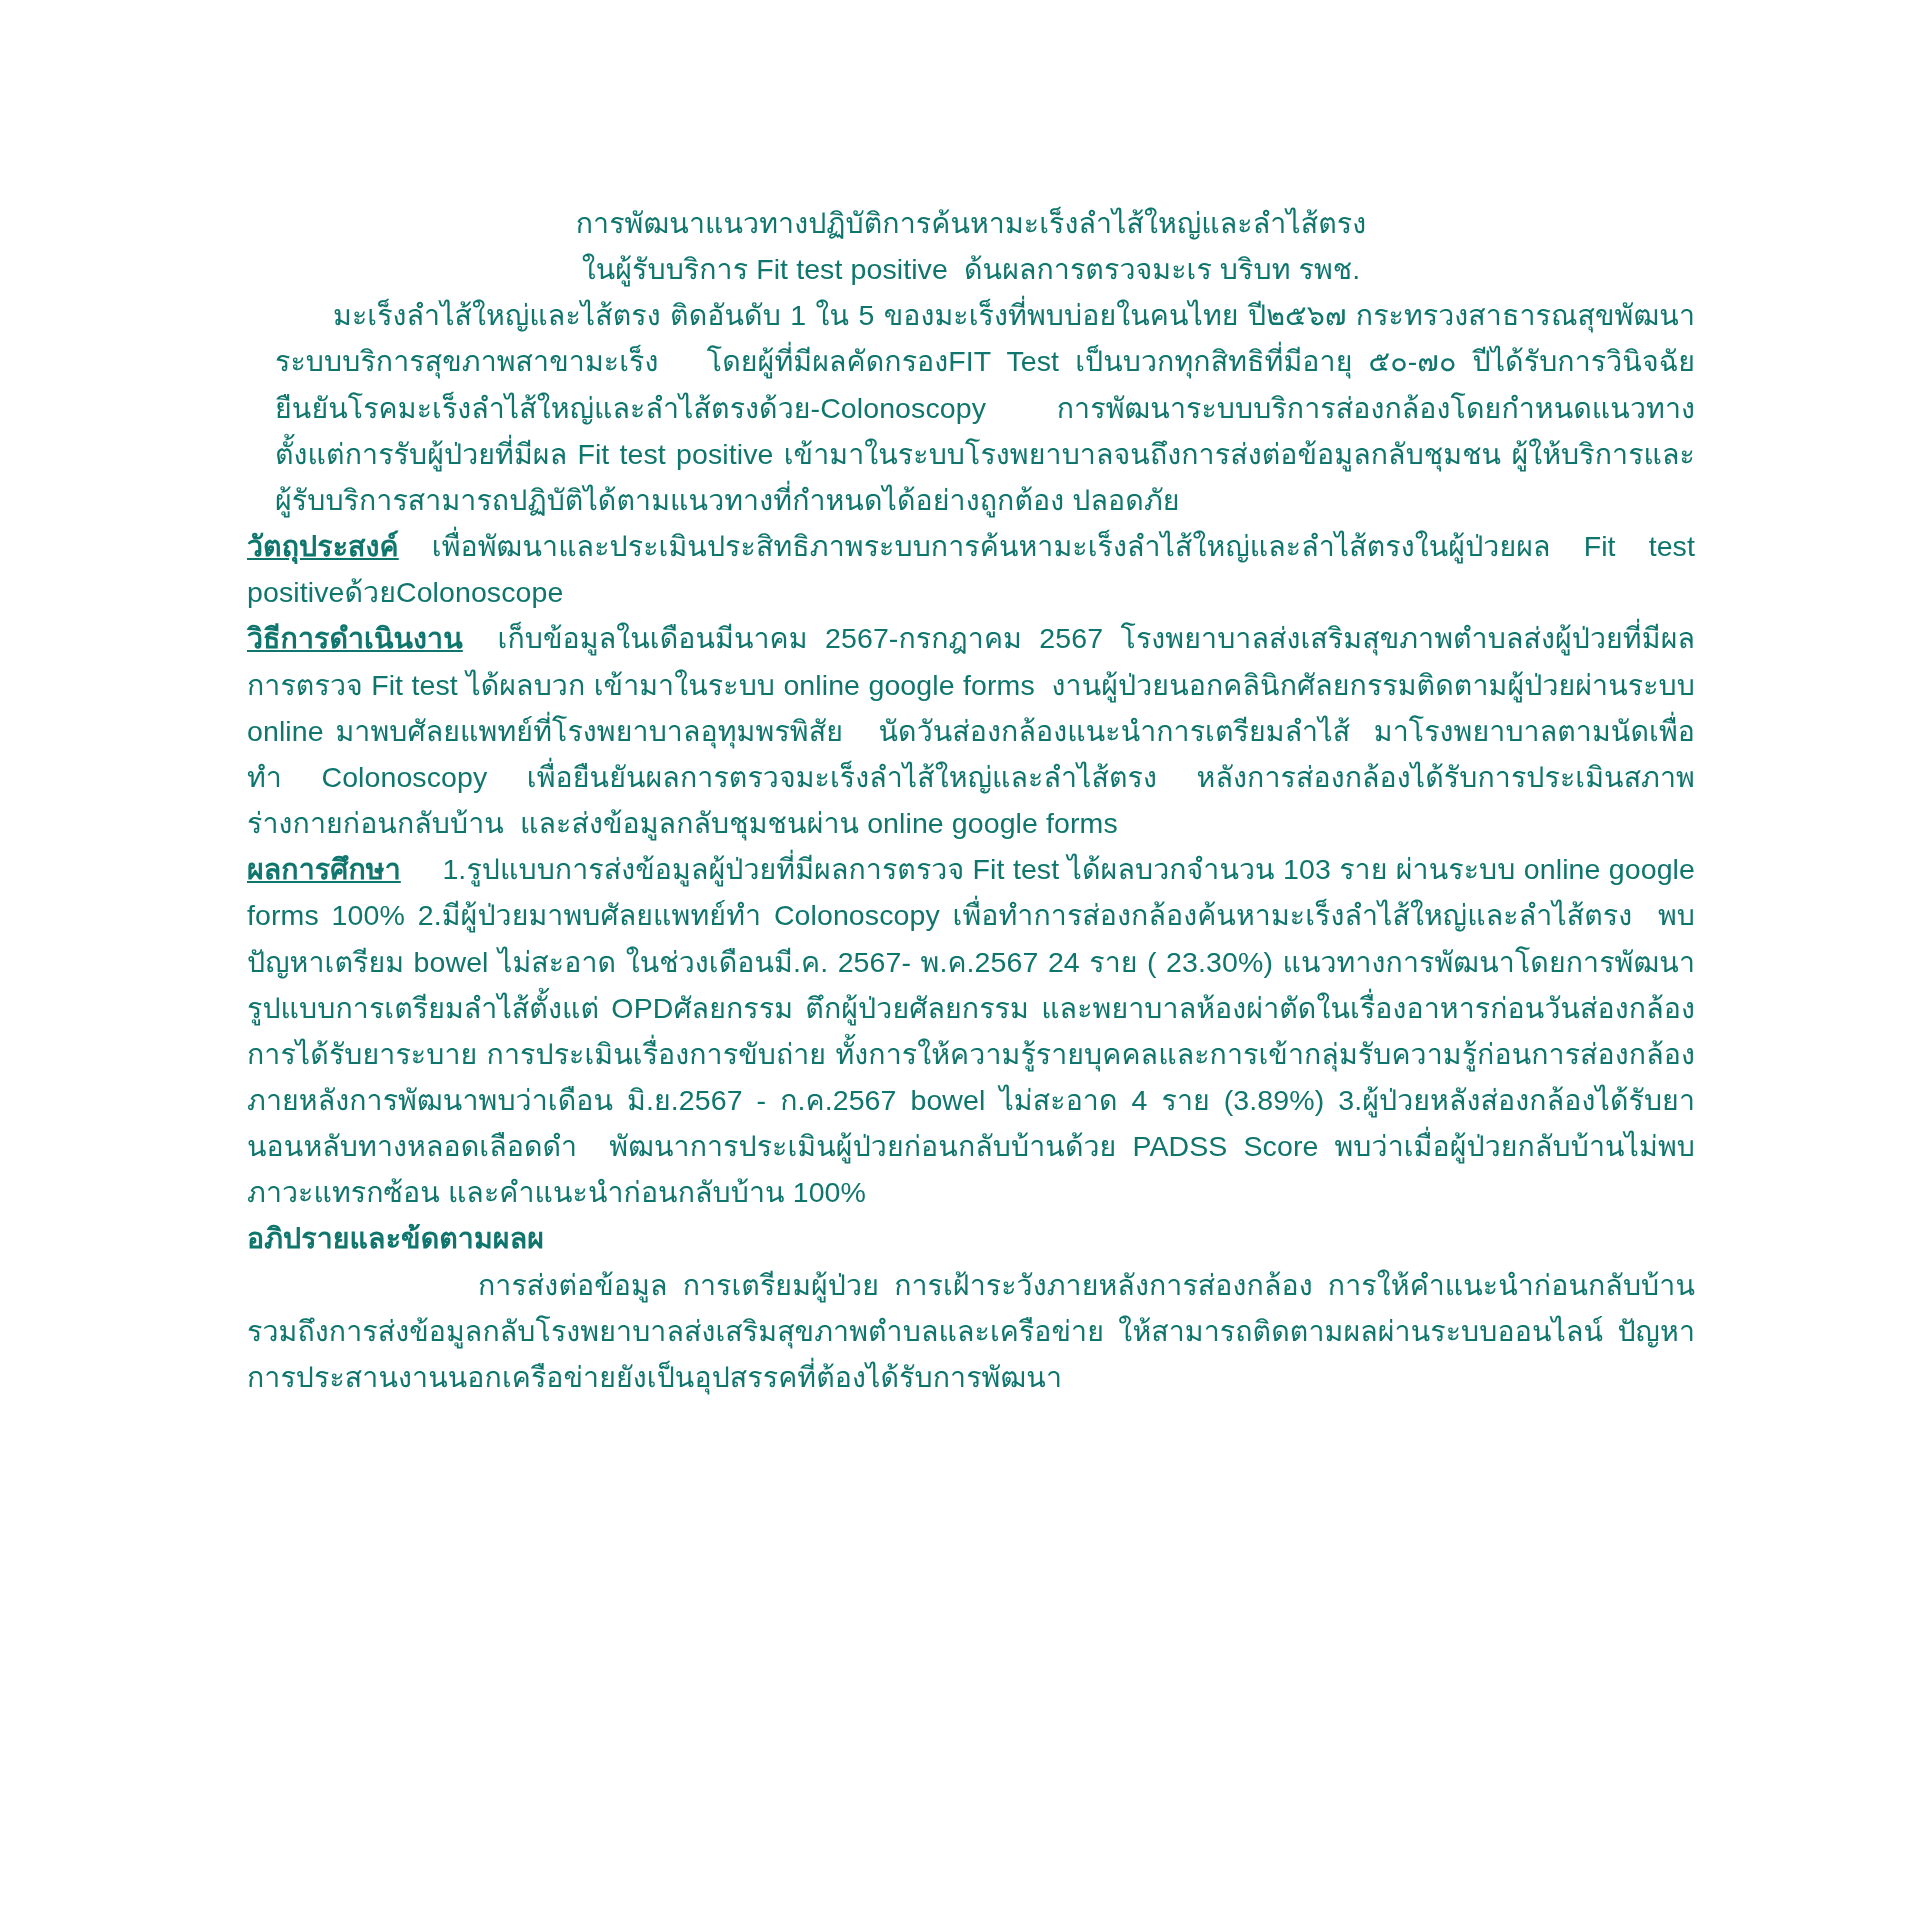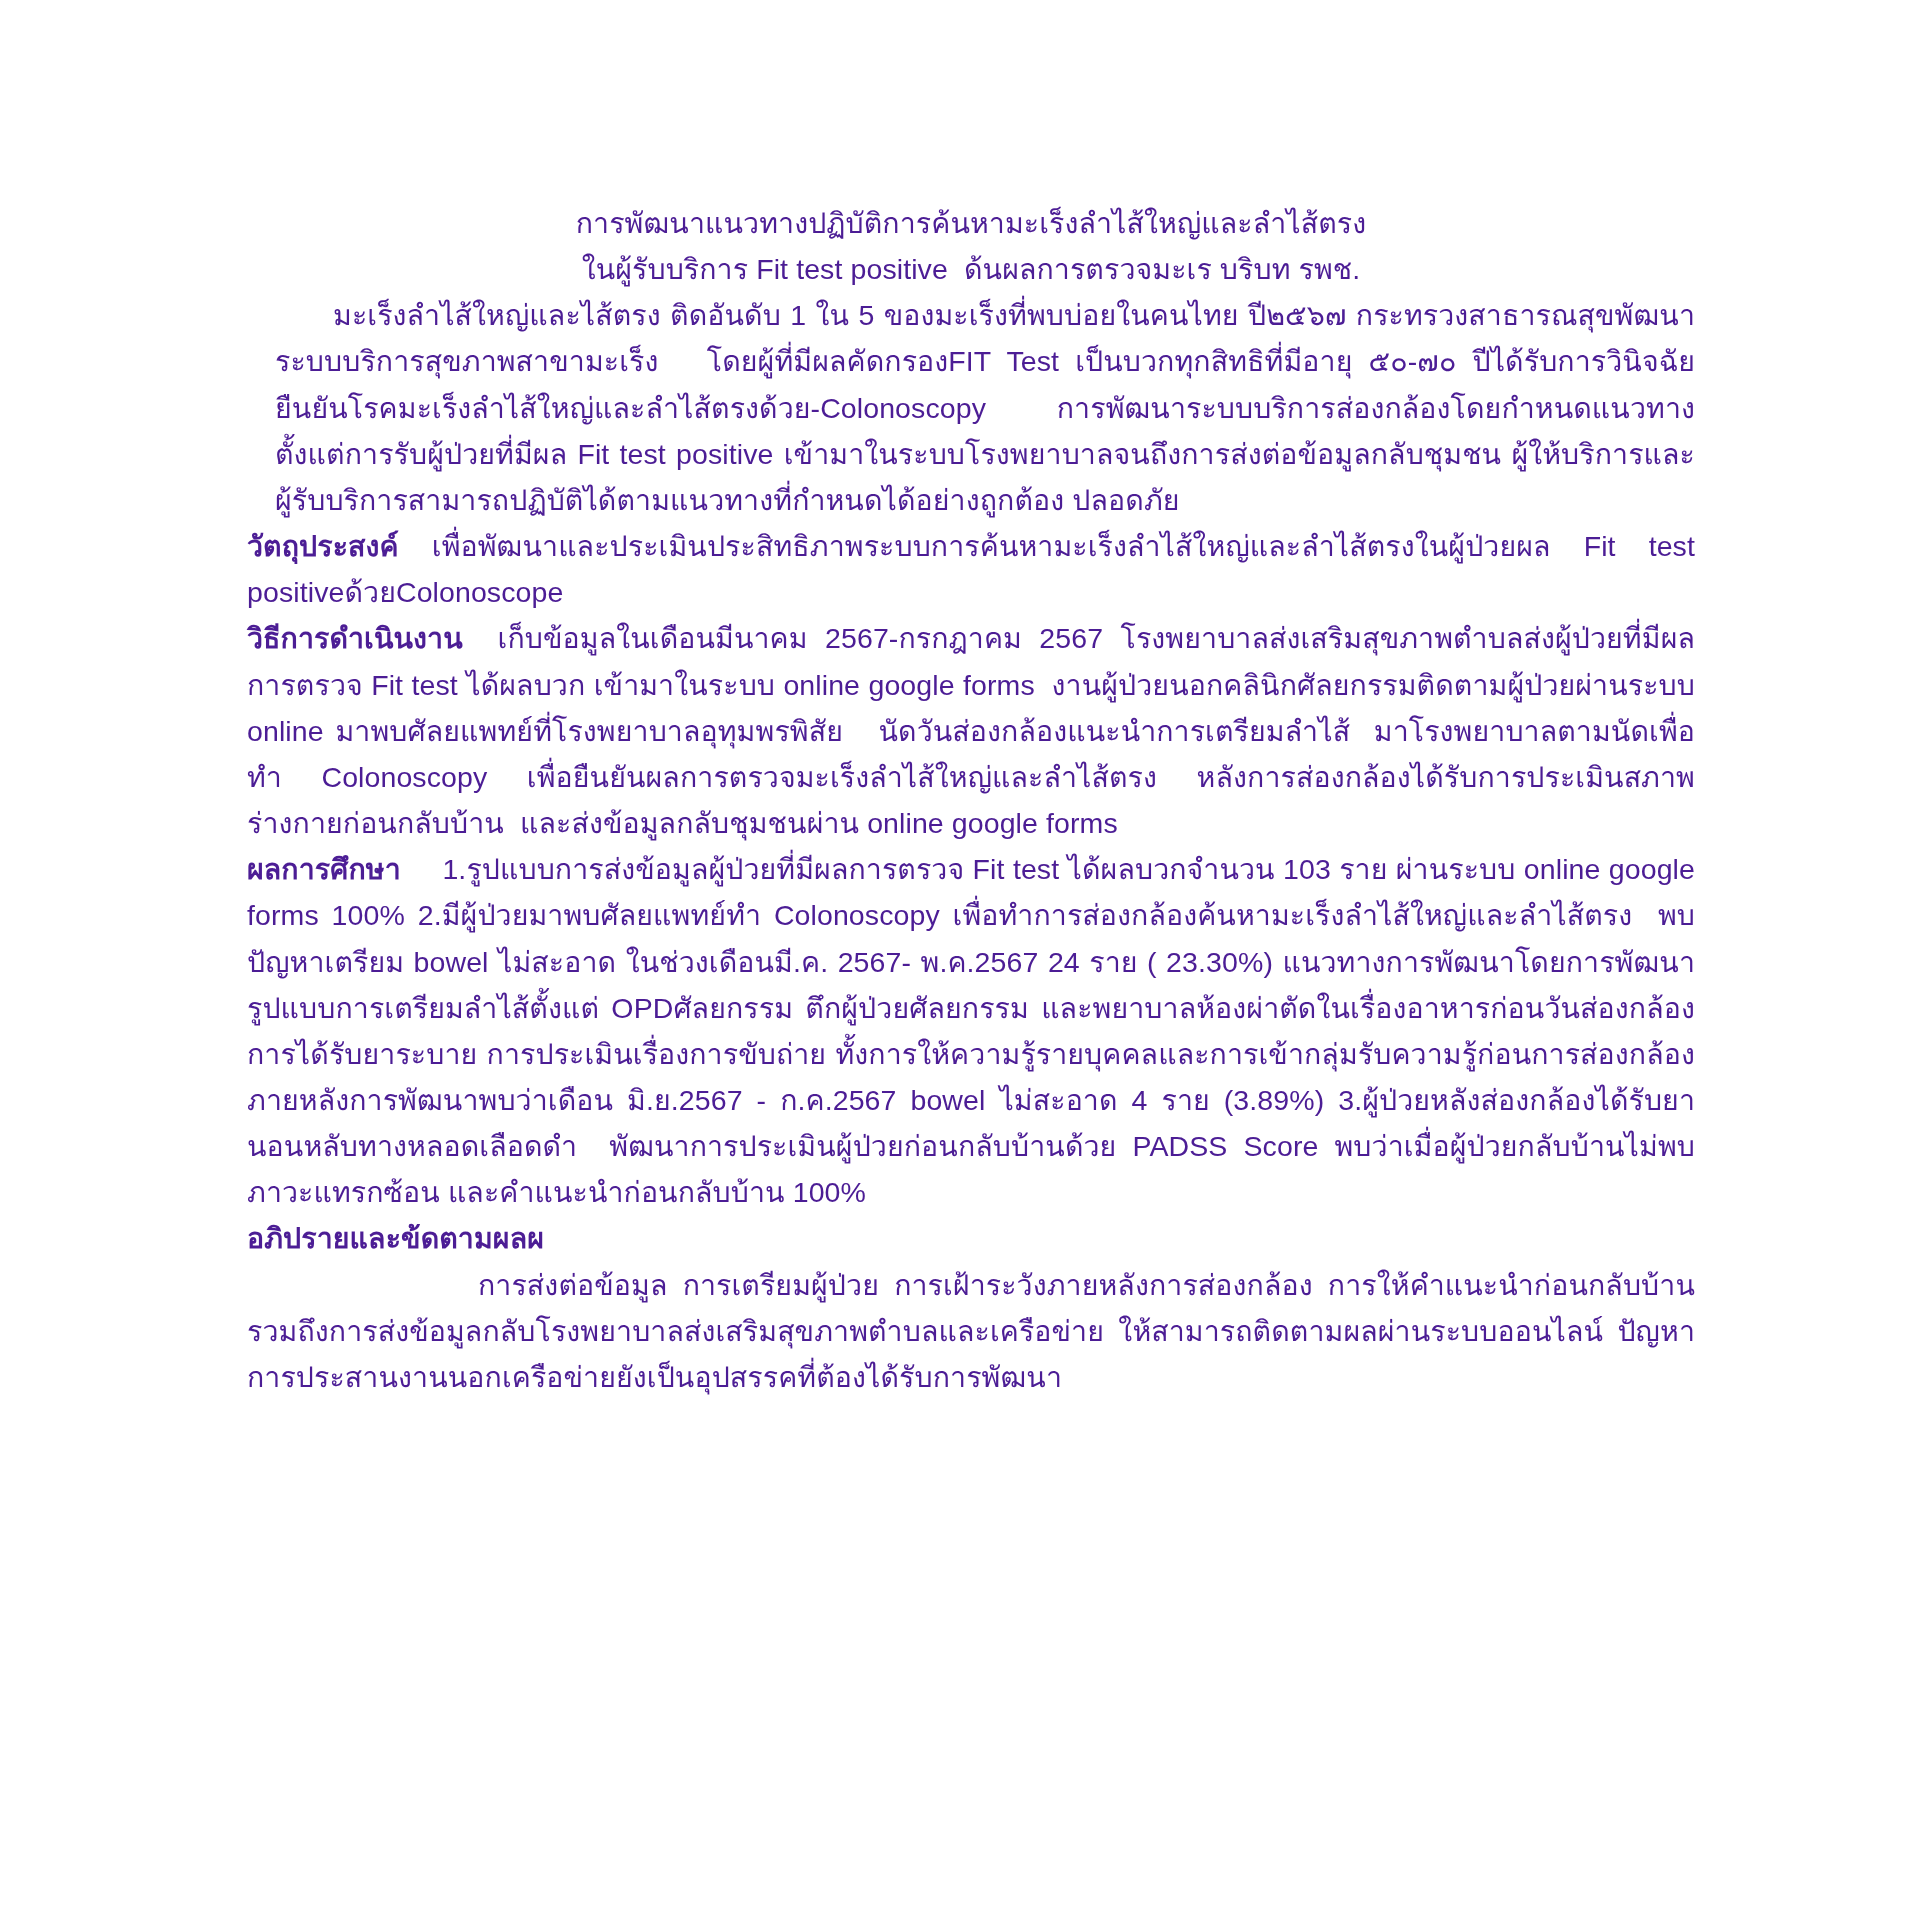--- a/index.html
+++ b/index.html
@@ -16,21 +16,21 @@
     width: 1911px;
     height: 2703px;
     background: #ffffff;
     box-sizing: border-box;
     padding: 200px 216px 0 247px;
     overflow: hidden;
   }
   .doc-body {
     font-size: 28.5px;
     line-height: 1.62;
-    color: #4c1d95;
+    color: #0f766e;
     letter-spacing: 0.1px;
   }
   .title-line {
     text-align: center;
     font-size: 28.5px;
     line-height: 1.62;
     white-space: pre-wrap;
   }
   .para {
     text-align: justify;
@@ -40,20 +40,21 @@
   }
   .para.first {
     text-indent: 58px;
     margin-left: 28px;
   }
   .para.indent-big {
     text-indent: 231px;
   }
   .bold {
     font-weight: bold;
+    text-decoration: underline;
   }
   .heading {
     font-weight: bold;
     text-align: left;
     white-space: pre-wrap;
   }
 </style>
 </head>
 <body>
 

